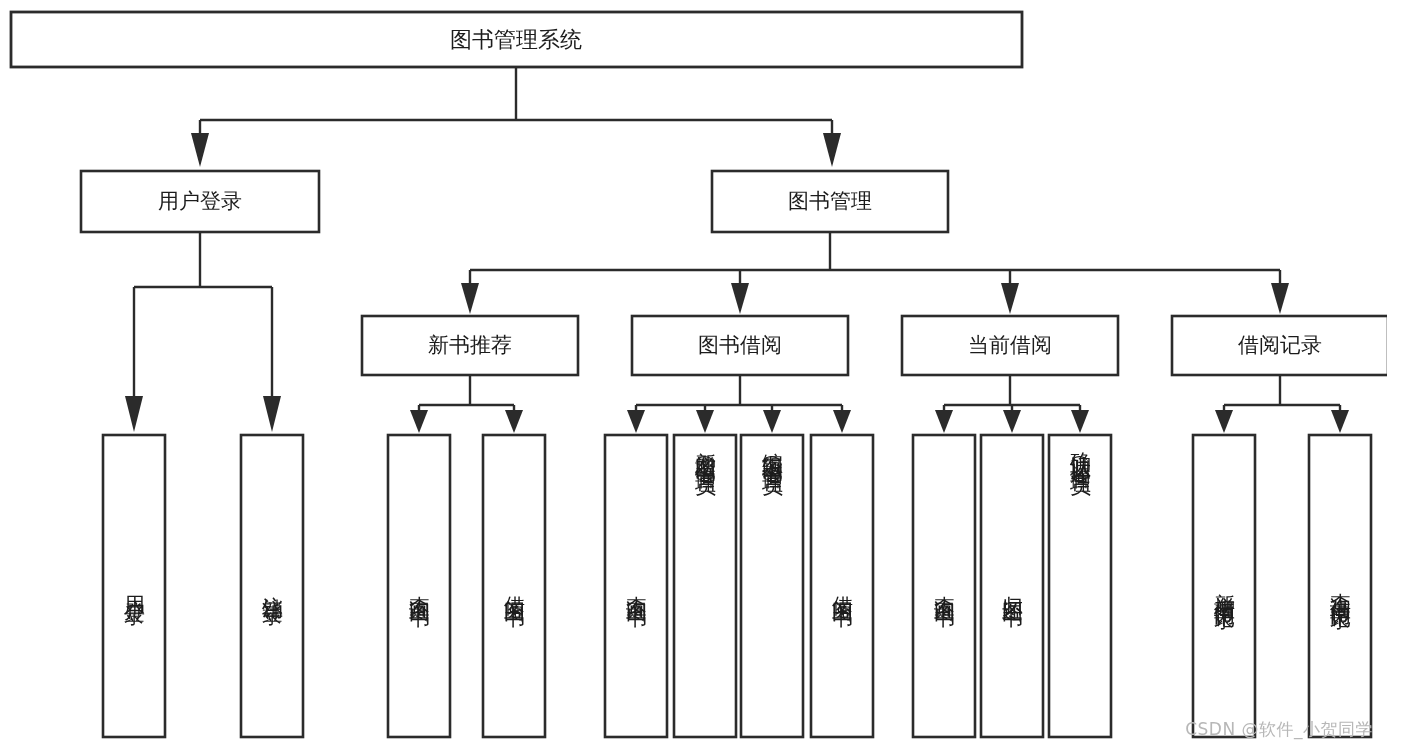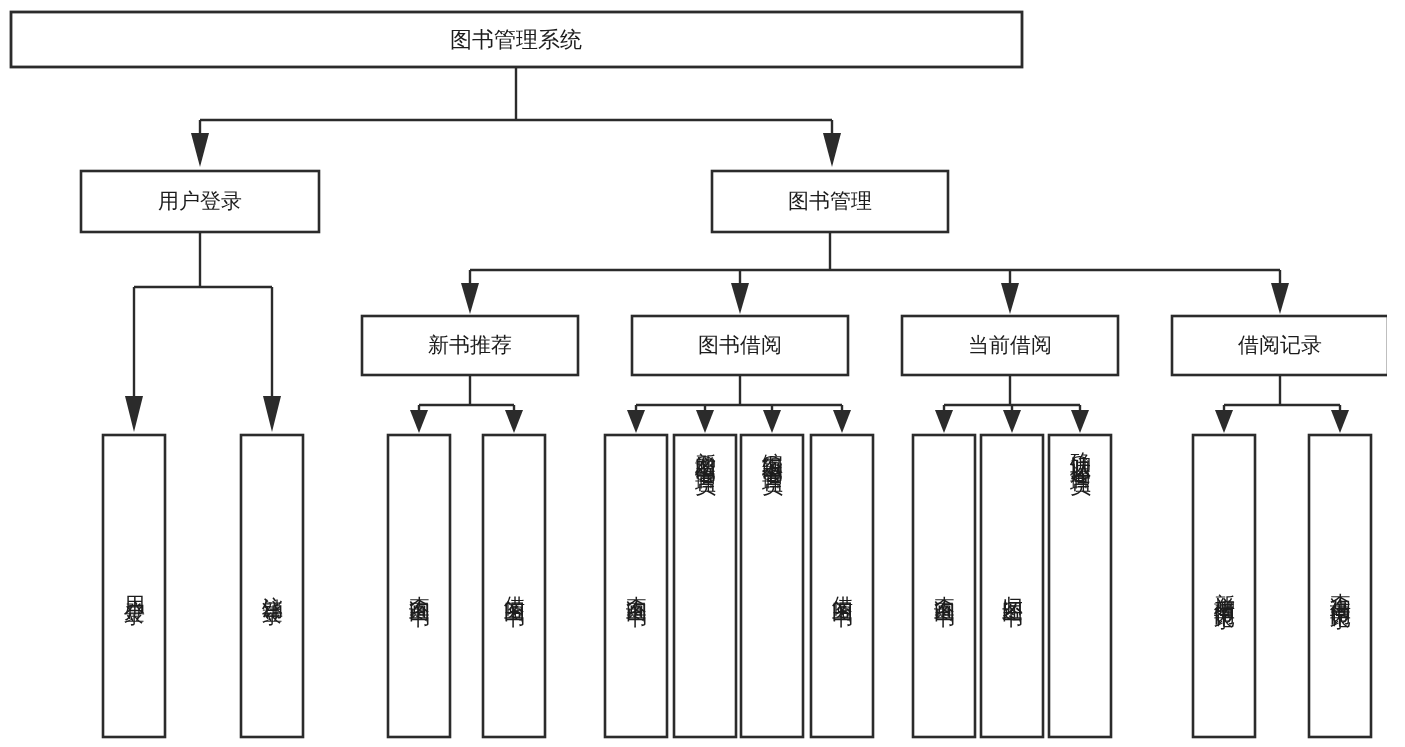--- a/index.html
+++ b/index.html
@@ -268,14 +268,15 @@
     <span class="leaf-label">确认归还（管理员）</span>
   </div>
 
   <div class="leaf-label-wrap" style="left:1193px; top:435px; width:62px; height:302px;">
     <span class="leaf-label">新增借阅记录</span>
   </div>
   <div class="leaf-label-wrap" style="left:1309px; top:435px; width:62px; height:302px;">
     <span class="leaf-label">查询借阅记录</span>
   </div>
 
+  <div class="watermark">CSDN @软件_小贺同学</div>
 
 </div>
 
 </body></html>

